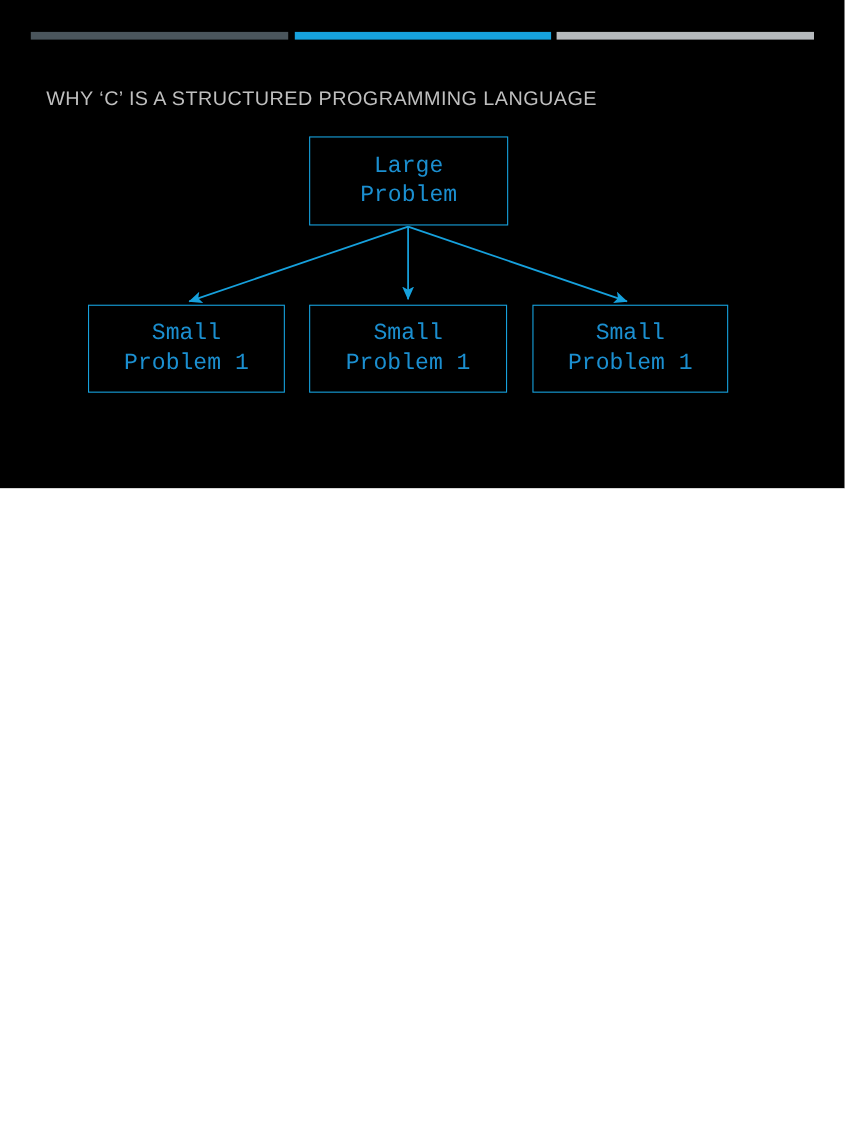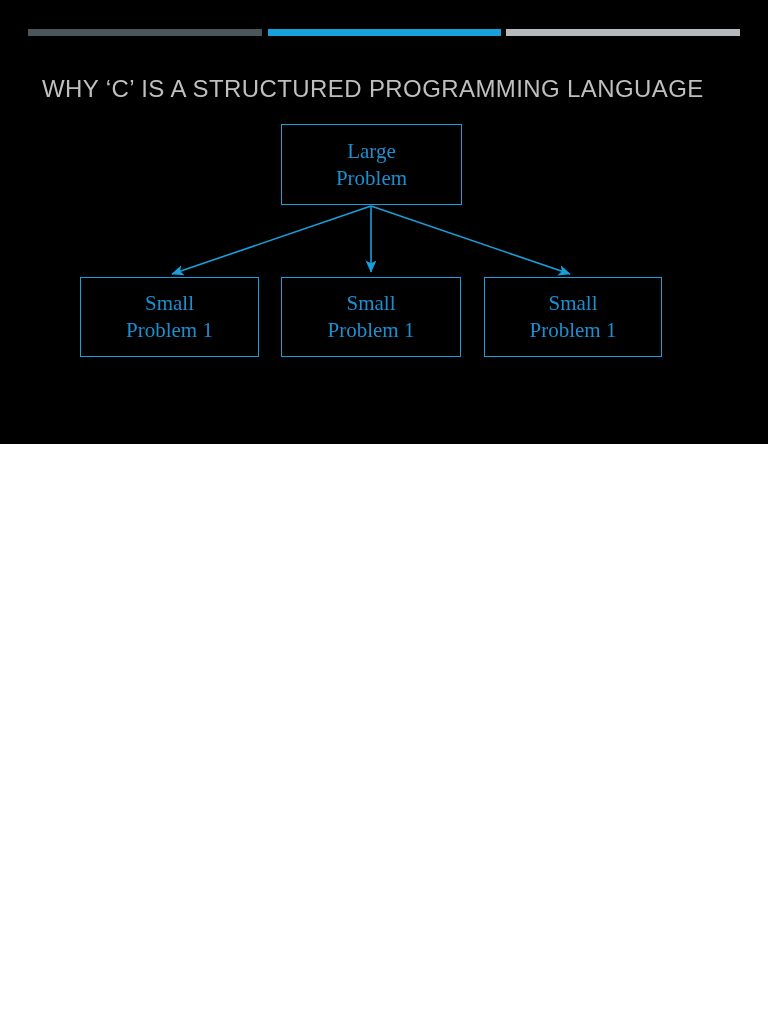--- a/index.html
+++ b/index.html
@@ -45,21 +45,21 @@
   .bar-3 { left: 506px; width: 234px; background: #b6babd; }
 
   
   .slide-title {
     position: absolute;
     left: 42px;
     top: 74px;
     width: 690px;
     color: #bfbfbf;
     font-family: "Liberation Sans", sans-serif;
-    font-size: 24px;
+    font-size: 18px;
     font-weight: 400;
     letter-spacing: 0.4px;
     line-height: 30px;
     white-space: nowrap;
   }
 
   
   .diagram {
     position: absolute;
     left: 0;
@@ -67,21 +67,21 @@
     width: 768px;
     height: 444px;
   }
 
   .node {
     position: absolute;
     box-sizing: border-box;
     border: 1.4px solid #16a1dd;
     background: #000000;
     color: #1b8fd0;
-    font-family: Liberation Serif, serif;
+    font-family: Liberation Mono, monospace;
     font-size: 21px;
     line-height: 27px;
     text-align: center;
     display: flex;
     flex-direction: column;
     align-items: center;
     justify-content: center;
   }
   .node span { display: block; white-space: nowrap; }
 

